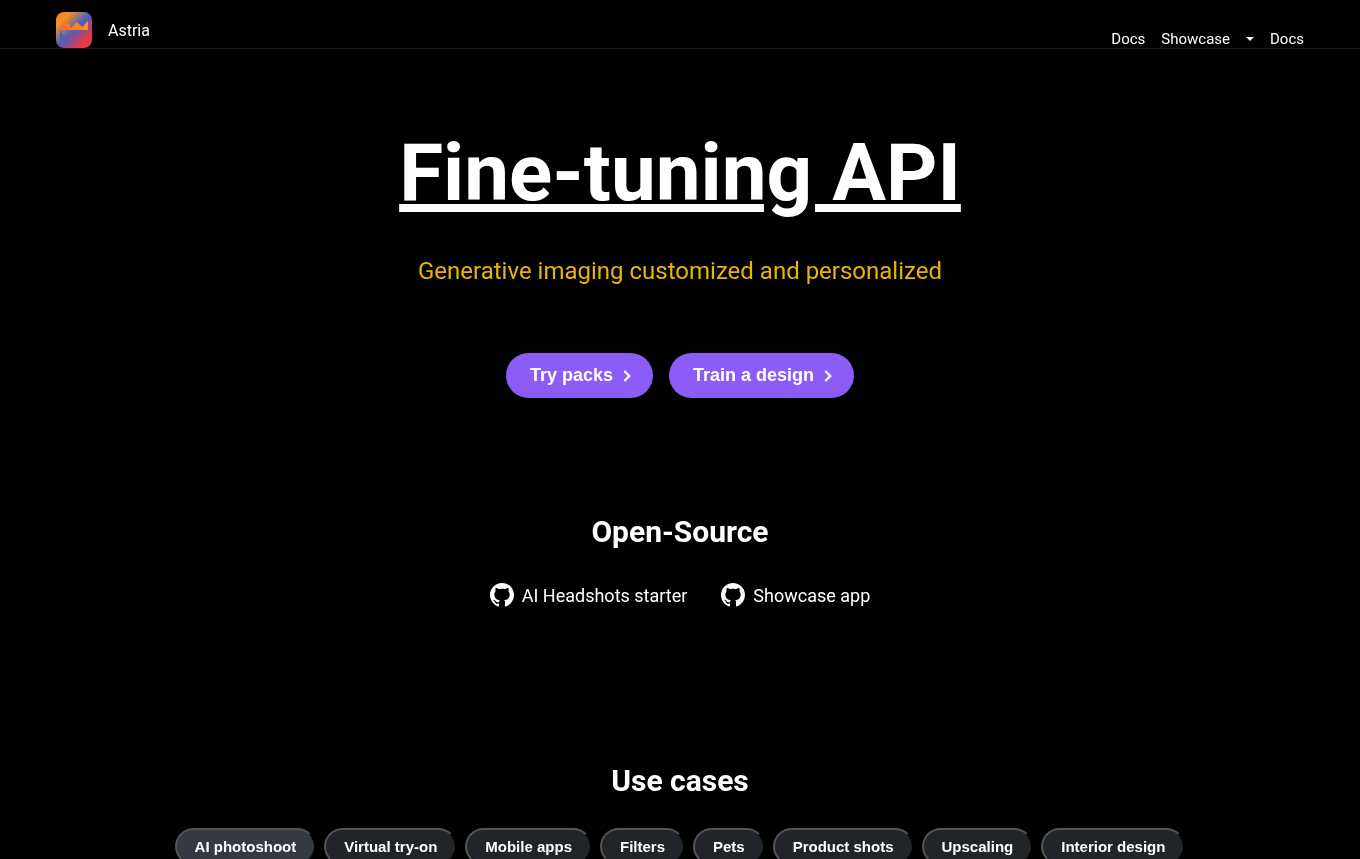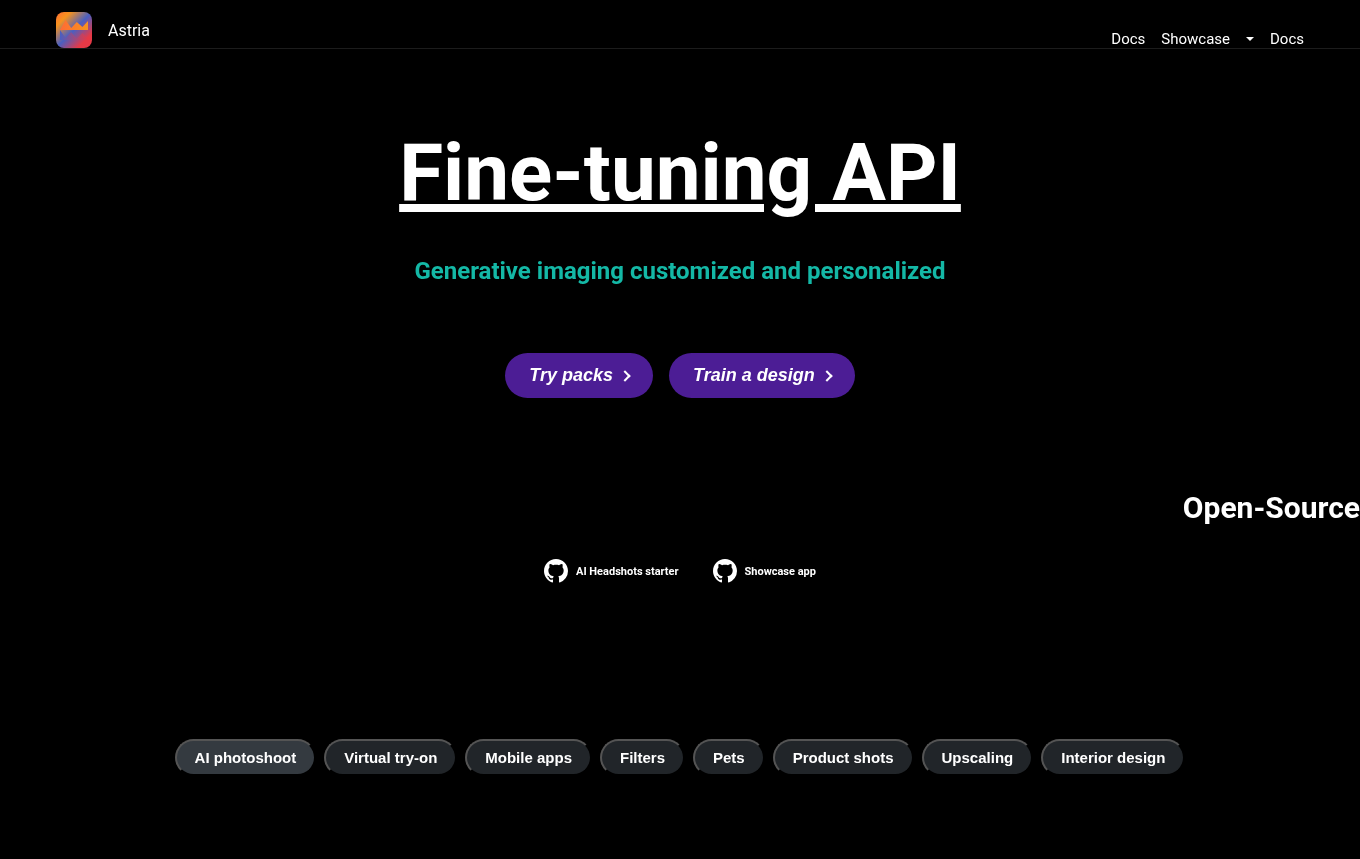--- a/index.html
+++ b/index.html
@@ -107,23 +107,23 @@
     .hero-title {
       font-size: 80px;
       font-weight: 700;
       color: #ffffff;
       line-height: 1.1;
       text-decoration: underline;
     }
     
     .hero-subtitle {
       font-size: 24px;
-      color: #14b8a6;
+      color: #eab308;
       margin-top: 40px;
-      font-weight: 700;
+      font-weight: 400;
     }
     
     .hero-buttons {
       display: flex;
       justify-content: center;
       gap: 16px;
       margin-top: 68px;
     }
     
     .btn {
@@ -138,37 +138,36 @@
       border: none;
     }
     
     .btn-outline {
       background: transparent;
       border: 1px solid #3d3d3d;
       color: #ffffff;
     }
     
     .btn-primary {
-      background: #4c1d95;
-      color: #ffffff;
-      font-style: italic;
+      background: #8b5cf6;
+      color: #ffffff;
     }
     
     .chevron-right {
       width: 8px;
       height: 8px;
       border-top: 2px solid #ffffff;
       border-right: 2px solid #ffffff;
       transform: rotate(45deg);
     }
     
     
     .open-source {
-      text-align: right;
-      margin-top: 92px;
+      text-align: center;
+      margin-top: 116px;
     }
     
     .section-title {
       font-size: 30px;
       font-weight: 700;
       color: #ffffff;
     }
     
     .github-links {
       display: flex;
@@ -183,22 +182,22 @@
       gap: 8px;
       cursor: pointer;
     }
     
     .github-icon {
       width: 24px;
       height: 24px;
     }
     
     .github-link-text {
-      font-size: 11px;
-      font-weight: 700;
+      font-size: 18px;
+      font-weight: 400;
       color: #ffffff;
     }
     
     
     .use-cases {
       text-align: center;
       margin-top: 156px;
     }
     
     .use-cases .section-title {
@@ -272,20 +271,21 @@
     <a class="github-link">
       <svg class="github-icon" viewBox="0 0 16 16" fill="#ffffff">
         <path d="M8 0C3.58 0 0 3.58 0 8c0 3.54 2.29 6.53 5.47 7.59.4.07.55-.17.55-.38 0-.19-.01-.82-.01-1.49-2.01.37-2.53-.49-2.69-.94-.09-.23-.48-.94-.82-1.13-.28-.15-.68-.52-.01-.53.63-.01 1.08.58 1.23.82.72 1.21 1.87.87 2.33.66.07-.52.28-.87.51-1.07-1.78-.2-3.64-.89-3.64-3.95 0-.87.31-1.59.82-2.15-.08-.2-.36-1.02.08-2.12 0 0 .67-.21 2.2.82.64-.18 1.32-.27 2-.27.68 0 1.36.09 2 .27 1.53-1.04 2.2-.82 2.2-.82.44 1.1.16 1.92.08 2.12.51.56.82 1.27.82 2.15 0 3.07-1.87 3.75-3.65 3.95.29.25.54.73.54 1.48 0 1.07-.01 1.93-.01 2.2 0 .21.15.46.55.38A8.013 8.013 0 0016 8c0-4.42-3.58-8-8-8z"></path>
       </svg>
       <span class="github-link-text">Showcase app</span>
     </a>
   </div>
 </section>
 
 <section class="use-cases">
+  <h2 class="section-title">Use cases</h2>
   <div class="tabs">
     <button class="tab active">AI photoshoot</button>
     <button class="tab">Virtual try-on</button>
     <button class="tab">Mobile apps</button>
     <button class="tab">Filters</button>
     <button class="tab">Pets</button>
     <button class="tab">Product shots</button>
     <button class="tab">Upscaling</button>
     <button class="tab">Interior design</button>
   </div>

